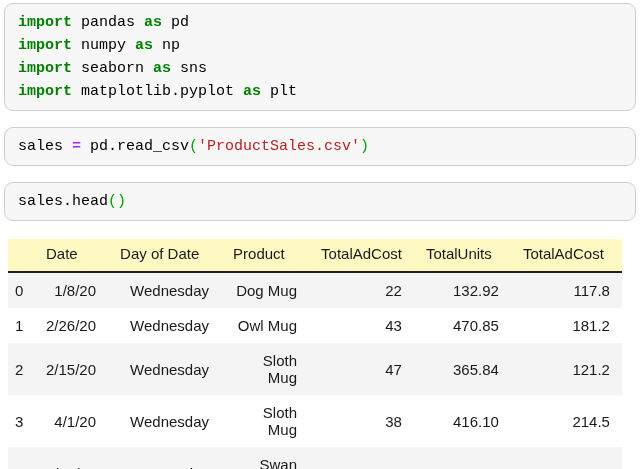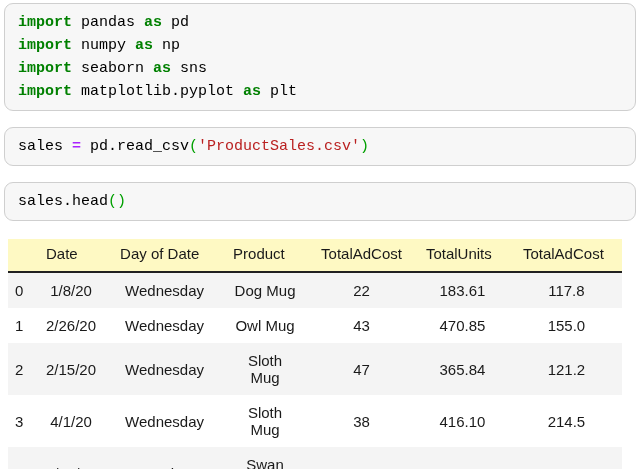--- a/index.html
+++ b/index.html
@@ -53,21 +53,21 @@
     font-weight: normal;
     text-align: left;
     vertical-align: bottom;
     padding: 6px 12px 9px 12px;
     border-bottom: 2px solid #212121;
     background: #fef9c3;
   }
   table.dataframe thead th.blank { padding-left: 7px; padding-right: 8px; }
   table.dataframe tbody th,
   table.dataframe tbody td {
-    text-align: center;
+    text-align: right;
     vertical-align: middle;
     padding: 9px 12px;
     font-weight: normal;
     border: none;
   }
   table.dataframe tbody th.row-index {
     text-align: left;
     padding-left: 7px;
     padding-right: 10px;
   }
@@ -125,31 +125,31 @@
             <th>TotalAdCost</th>
           </tr>
       </thead>
       <tbody>
           <tr>
             <th class="row-index">0</th>
             <td>1/8/20</td>
             <td>Wednesday</td>
             <td>Dog Mug</td>
             <td>22</td>
-            <td>183.61</td>
+            <td>132.92</td>
             <td>117.8</td>
           </tr>
           <tr>
             <th class="row-index">1</th>
             <td>2/26/20</td>
             <td>Wednesday</td>
             <td>Owl Mug</td>
             <td>43</td>
             <td>470.85</td>
-            <td>155.0</td>
+            <td>181.2</td>
           </tr>
           <tr>
             <th class="row-index">2</th>
             <td>2/15/20</td>
             <td>Wednesday</td>
             <td>Sloth Mug</td>
             <td>47</td>
             <td>365.84</td>
             <td>121.2</td>
           </tr>

